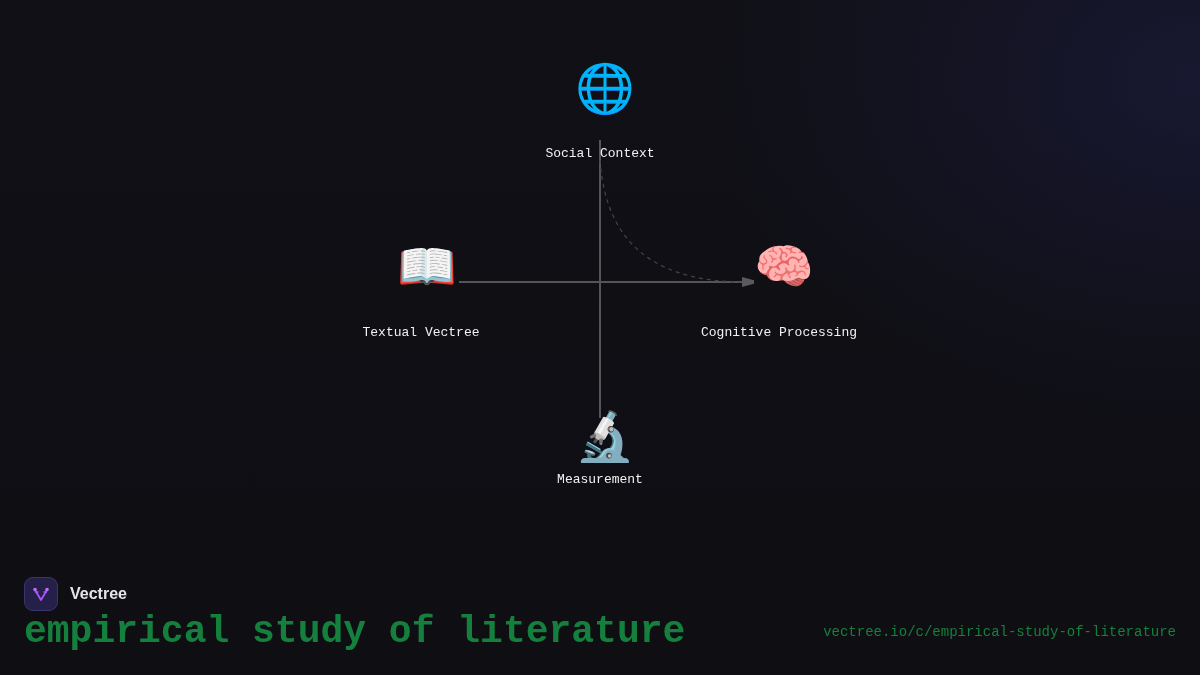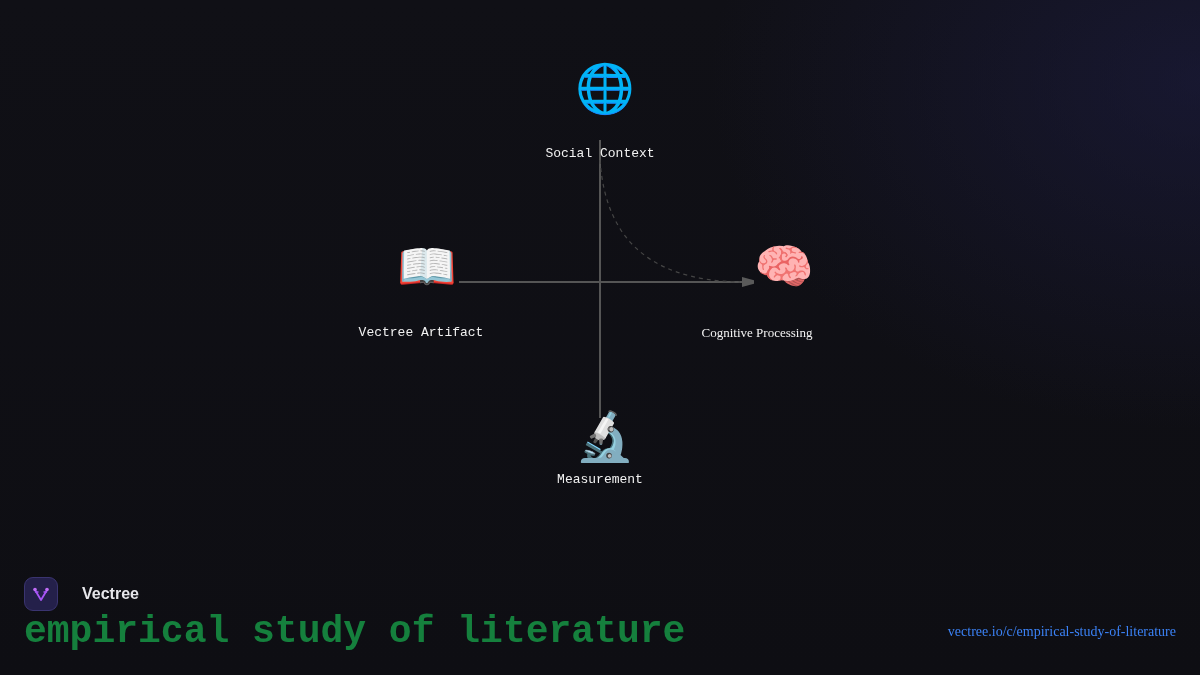--- a/index.html
+++ b/index.html
@@ -13,35 +13,35 @@
       position: absolute; inset: 0;
       background:
         radial-gradient(ellipse 700px 500px at 1200px 80px, rgba(30,30,70,0.55), rgba(20,20,40,0) 70%),
         linear-gradient(180deg, #101016 0%, #0e0e13 100%);
     }
     .diagram { position: absolute; left: 0; top: 0; width: 1200px; height: 675px; }
     .node { position: absolute; text-align: center; transform: translateX(-50%); }
     .node .emoji { font-size: 48px; line-height: 56px; display: block;
       font-family: "DejaVu Sans", sans-serif; }
     .node .label { font-size: 13px; color: #f2f2f2; display: block; margin-top: 25px; white-space: nowrap; }
-    .brand { position: absolute; left: 24px; top: 577px; display: flex; align-items: center; gap: 24px; }
+    .brand { position: absolute; left: 24px; top: 577px; display: flex; align-items: center; gap: 12px; }
     .logo {
       width: 32px; height: 32px; border-radius: 9px;
       background: #24204a; border: 1px solid #3a3470;
       display: flex; align-items: center; justify-content: center;
     }
     .brand-name { font-family: "Liberation Sans", sans-serif; font-weight: bold; font-size: 16px; color: #e6e6ea; }
     .title {
       position: absolute; left: 24px; top: 610px;
       font-family: "Liberation Mono", monospace; font-weight: bold; font-size: 38px; color: #15803d;
       white-space: nowrap;
     }
     .url {
       position: absolute; right: 24px; top: 624px;
-      font-size: 14px; color: #3b82f6; white-space: nowrap; font-family: Liberation Serif, serif;
+      font-size: 14px; color: #15803d; white-space: nowrap;
     }
   </style>
 </head>
 <body>
 
 <div class="bg-glow"></div>
 
 <svg class="diagram" viewBox="0 0 1200 675">
   <defs>
     <marker id="arrowhead" markerWidth="12" markerHeight="10" refX="10" refY="5" orient="auto" markerUnits="userSpaceOnUse">
@@ -57,27 +57,27 @@
   <span class="emoji">🌐</span>
 </div>
 <div class="node" style="left:600px; top:121px;">
   <span class="label">Social Context</span>
 </div>
 
 <div class="node" style="left:427px; top:238px;">
   <span class="emoji">📖</span>
 </div>
 <div class="node" style="left:421px; top:300px;">
-  <span class="label">Vectree Artifact</span>
+  <span class="label">Textual Vectree</span>
 </div>
 
 <div class="node" style="left:784px; top:238px;">
   <span class="emoji">🧠</span>
 </div>
-<div class="node" style="left:757px; top:300px;font-family:Liberation Serif, serif;">
+<div class="node" style="left:779px; top:300px;">
   <span class="label">Cognitive Processing</span>
 </div>
 
 <div class="node" style="left:605px; top:408px;">
   <span class="emoji">🔬</span>
 </div>
 <div class="node" style="left:600px; top:447px;">
   <span class="label">Measurement</span>
 </div>
 

